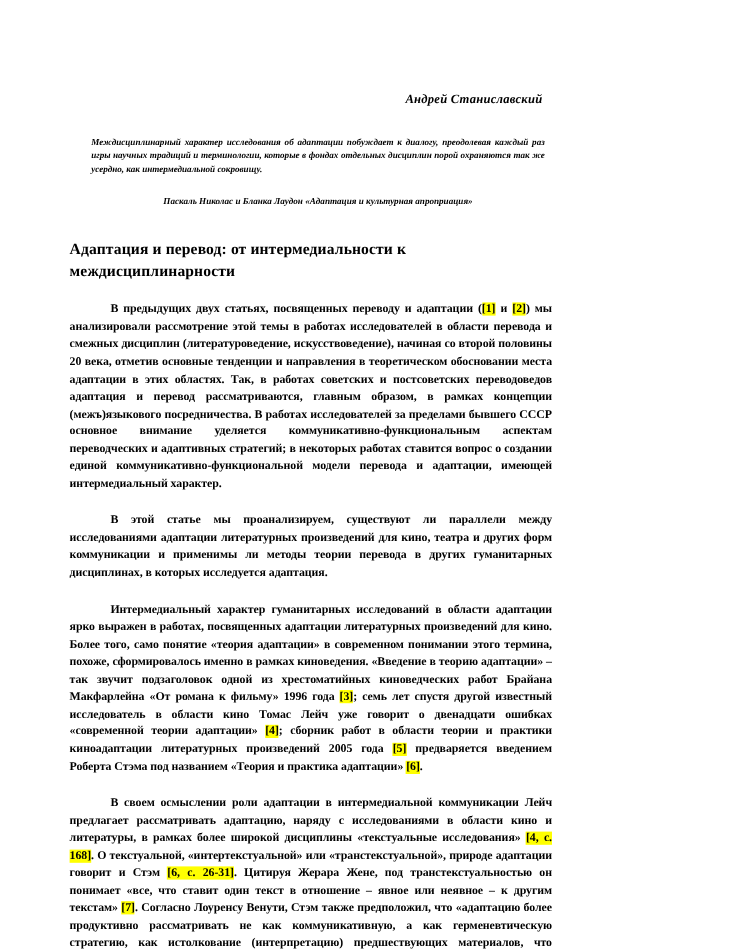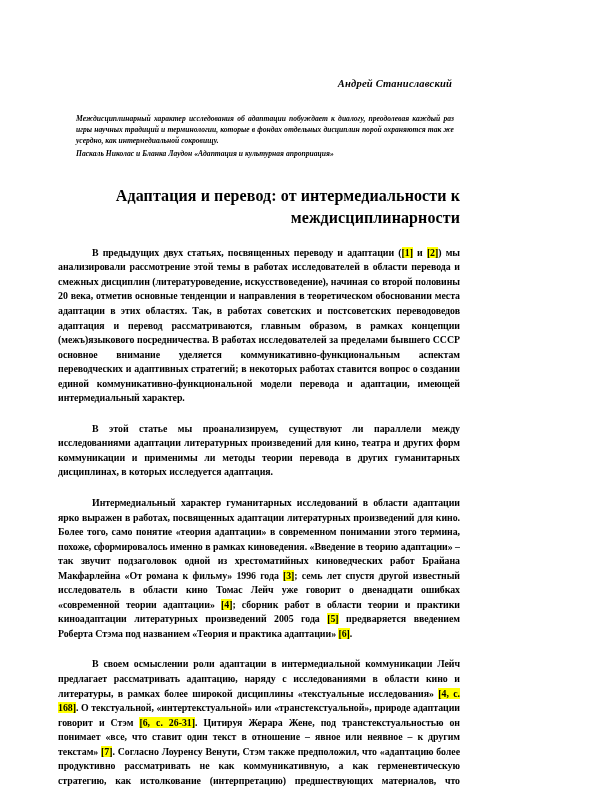--- a/index.html
+++ b/index.html
@@ -31,32 +31,32 @@
   }
   .epigraph {
     margin: 24px 6px 0 18px;
     font-style: italic;
     font-weight: bold;
     font-size: 7.6px;
     line-height: 1.45;
     text-align: justify;
   }
   .epigraph-source {
-    margin: 2px 6px 0 18px;
+    margin: 16px 6px 0 18px;
     font-style: italic;
     font-weight: bold;
     font-size: 7.6px;
-    text-align: left;
+    text-align: center;
     line-height: 1.45;
   }
   .doc-title {
     margin: 26px 0 0 0;
-    text-align: right;
+    text-align: left;
     font-weight: bold;
-    font-size: 16px;
+    font-size: 13px;
     line-height: 1.4;
     letter-spacing: 0.1px;
   }
   .body-block {
     margin-top: 16px;
   }
   p.para {
     margin: 0 0 0 0;
     text-indent: 34px;
     text-align: justify;

